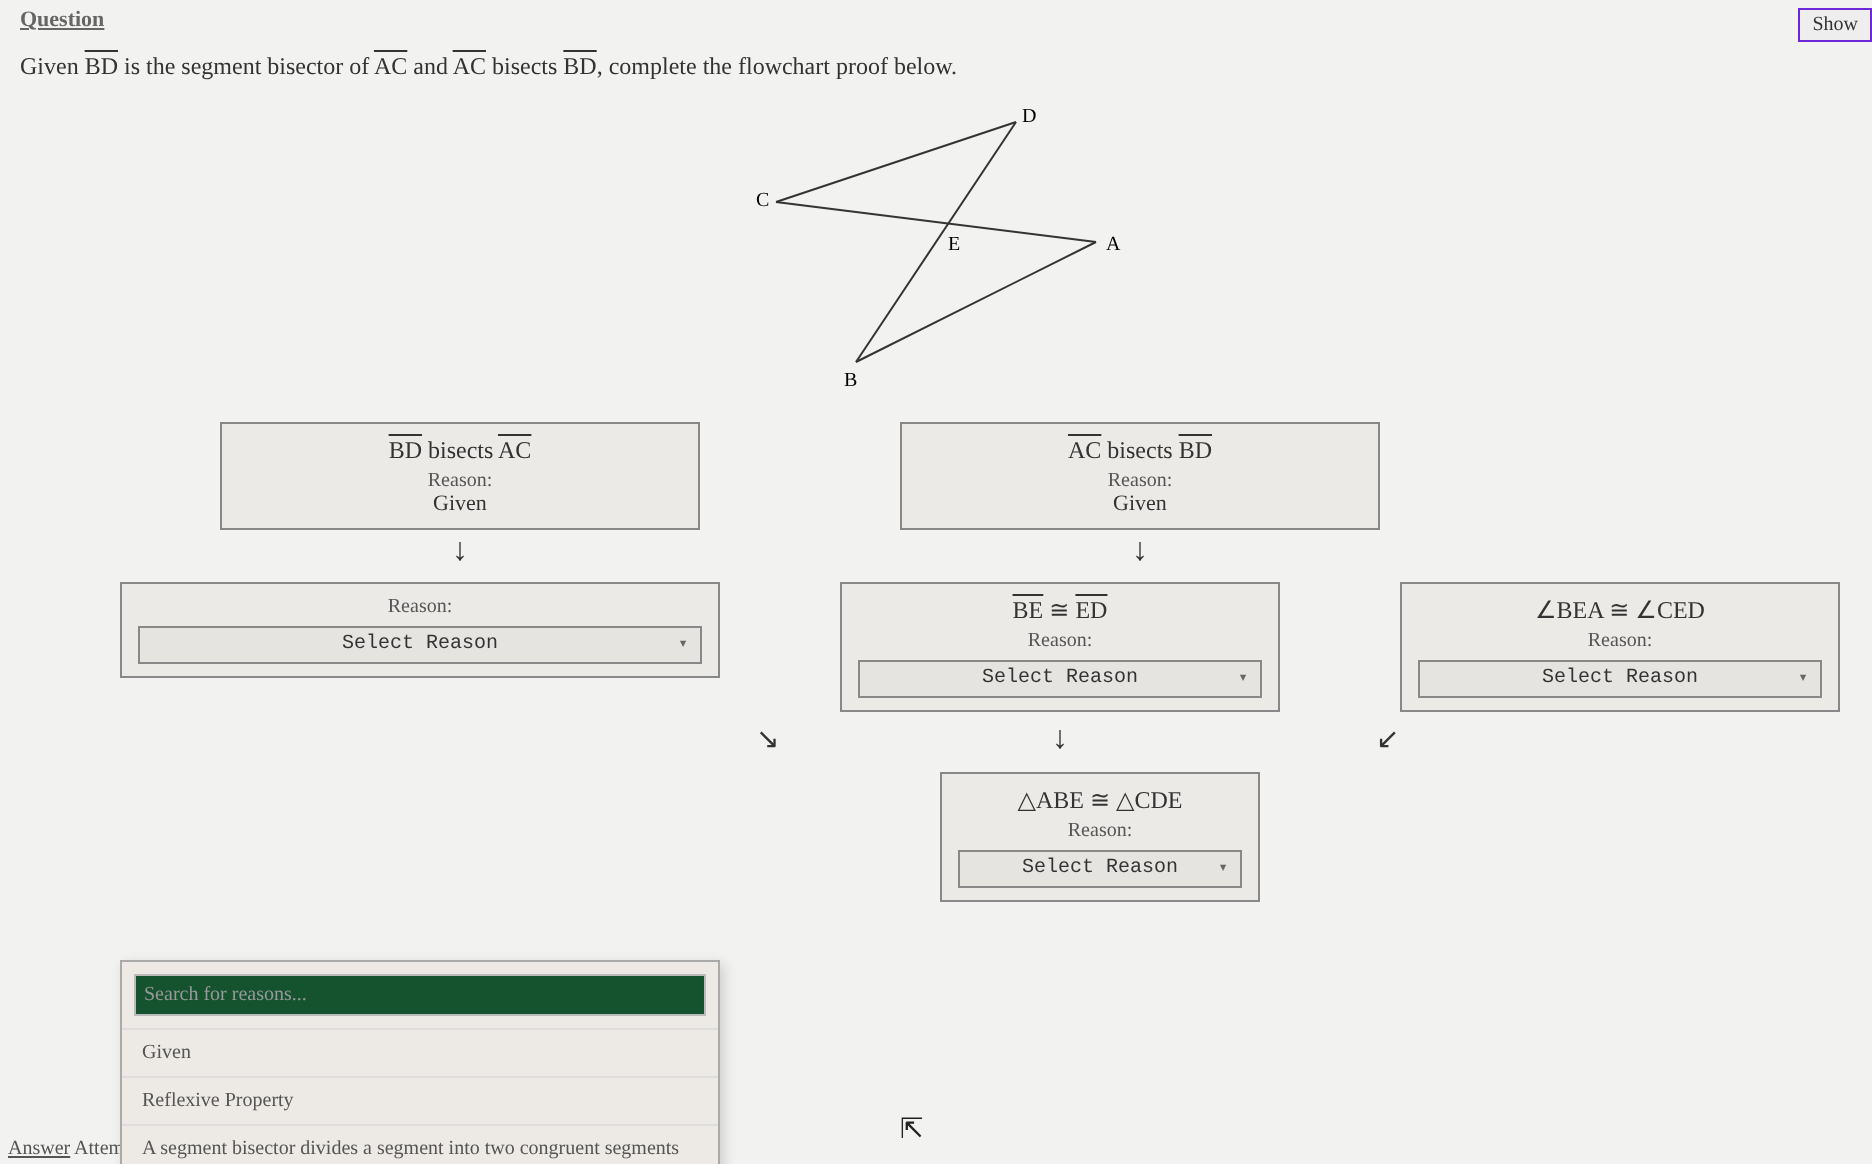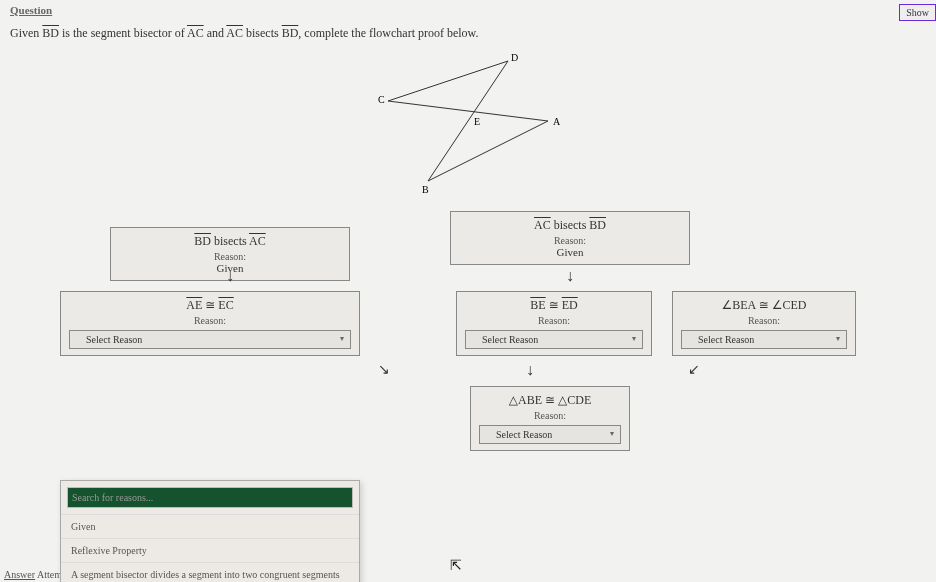--- a/index.html
+++ b/index.html
@@ -8,21 +8,21 @@
     .question-label { font-size: 11px; color: #666; font-weight: bold; text-decoration: underline; margin-bottom: 6px; }
     .show-btn { position: absolute; top: 4px; right: 0; border: 1px solid #6d28d9; padding: 2px 6px; font-size: 10px; background: #eee; }
     .prompt { font-size: 12px; padding: 0 10px 6px; }
     .overline { text-decoration: overline; }
     .diagram { display: flex; justify-content: center; margin: 4px 0 10px; }
     .flow { position: relative; height: 340px; }
     .box { position: absolute; border: 1px solid #888; background: #eceae7; padding: 6px 8px; text-align: center; font-size: 11px; }
     .box .statement { font-size: 12px; margin-bottom: 2px; }
     .box .reason-label { font-size: 10px; color: #555; }
     .box .reason-value { font-size: 11px; }
-    .select { border: 1px solid #888; background: #e6e4e1; font-size: 10px; padding: 3px 16px; text-align: left; margin-top: 4px; position: relative; }
+    .select { border: 1px solid #888; background: #e6e4e1; font-size: 10px; padding: 3px 6px; text-align: center; margin-top: 4px; position: relative; font-family: Liberation Mono, monospace; }
     .select::after { content: "▾"; position: absolute; right: 6px; font-size: 8px; color: #666; }
     .arrow { position: absolute; font-size: 16px; color: #333; }
     .dropdown { position: absolute; left: 60px; top: 480px; width: 300px; background: #edeae6; border: 1px solid #aaa; box-shadow: 2px 2px 6px rgba(0,0,0,0.15); z-index: 10; }
     .dropdown .search { margin: 6px; padding: 4px; border: 1px solid #bbb; font-size: 10px; color: #999; background: #14532d; }
     .dropdown .option { padding: 6px 10px; font-size: 10px; color: #555; border-top: 1px solid #ddd; }
     .answer-footer { position: absolute; bottom: 2px; left: 4px; font-size: 10px; color: #555; }
     .answer-footer .ans { font-weight: normal; text-decoration: underline; }
     .cursor { position: absolute; left: 450px; bottom: 8px; font-size: 14px; color: #222; }
     .diag-arrow { position: absolute; font-size: 14px; }
   </style>
@@ -47,48 +47,47 @@
     <text x="30" y="52" font-size="10">C</text>
     <text x="163" y="10" font-size="10">D</text>
     <text x="74" y="142" font-size="10">B</text>
     <text x="205" y="74" font-size="10">A</text>
     <text x="126" y="74" font-size="10">E</text>
   </svg>
 </div>
 
 <div class="flow">
 
-  <div class="box" style="left:110px; top:16px; width:240px;">
+  <div class="box" style="left:110px; top:0; width:240px;">
     <div class="statement"><span class="overline">BD</span><span> bisects </span><span class="overline">AC</span></div>
     <div class="reason-label">Reason:</div>
     <div class="reason-value">Given</div>
   </div>
 
   <div class="box" style="left:450px; top:0; width:240px;">
     <div class="statement"><span class="overline">AC</span><span> bisects </span><span class="overline">BD</span></div>
     <div class="reason-label">Reason:</div>
     <div class="reason-value">Given</div>
   </div>
 
   <div class="arrow" style="left:226px; top:56px;">↓</div>
   <div class="arrow" style="left:566px; top:56px;">↓</div>
 
   <div class="box" style="left:60px; top:80px; width:300px;">
-    <div class="statement"><span class="overline">AE</span><span> ≅ </span><span class="overline">EC</span></div>
     <div class="reason-label">Reason:</div>
     <div class="select">Select Reason</div>
   </div>
 
-  <div class="box" style="left:420px; top:80px; width:196px;margin-left:36px;">
+  <div class="box" style="left:420px; top:80px; width:220px;">
     <div class="statement"><span class="overline">BE</span><span> ≅ </span><span class="overline">ED</span></div>
     <div class="reason-label">Reason:</div>
     <div class="select">Select Reason</div>
   </div>
 
-  <div class="box" style="left:672px; top:80px; width:184px;">
+  <div class="box" style="left:700px; top:80px; width:220px;">
     <div class="statement">∠BEA ≅ ∠CED</div>
     <div class="reason-label">Reason:</div>
     <div class="select">Select Reason</div>
   </div>
 
   <div class="arrow diag-arrow" style="left:378px; top:150px;">↘</div>
   <div class="arrow" style="left:526px; top:150px;">↓</div>
   <div class="arrow diag-arrow" style="left:688px; top:150px;">↙</div>
 
   <div class="box" style="left:470px; top:175px; width:160px;">

